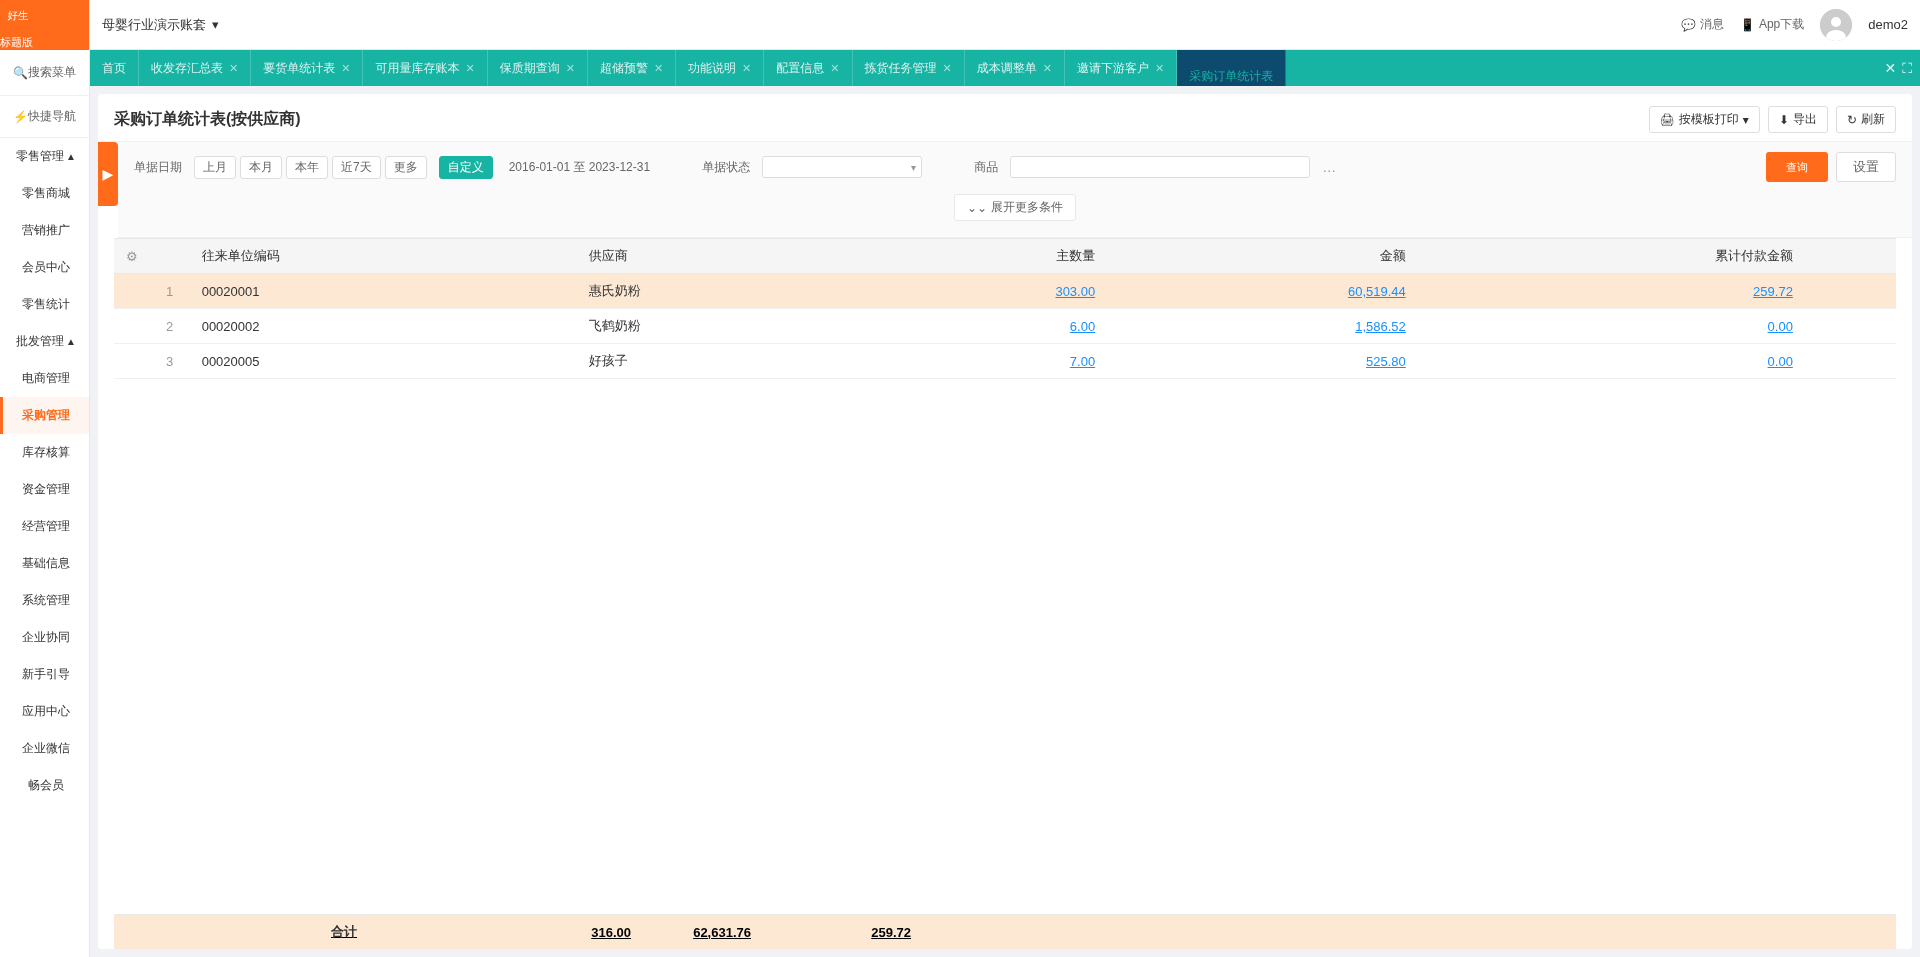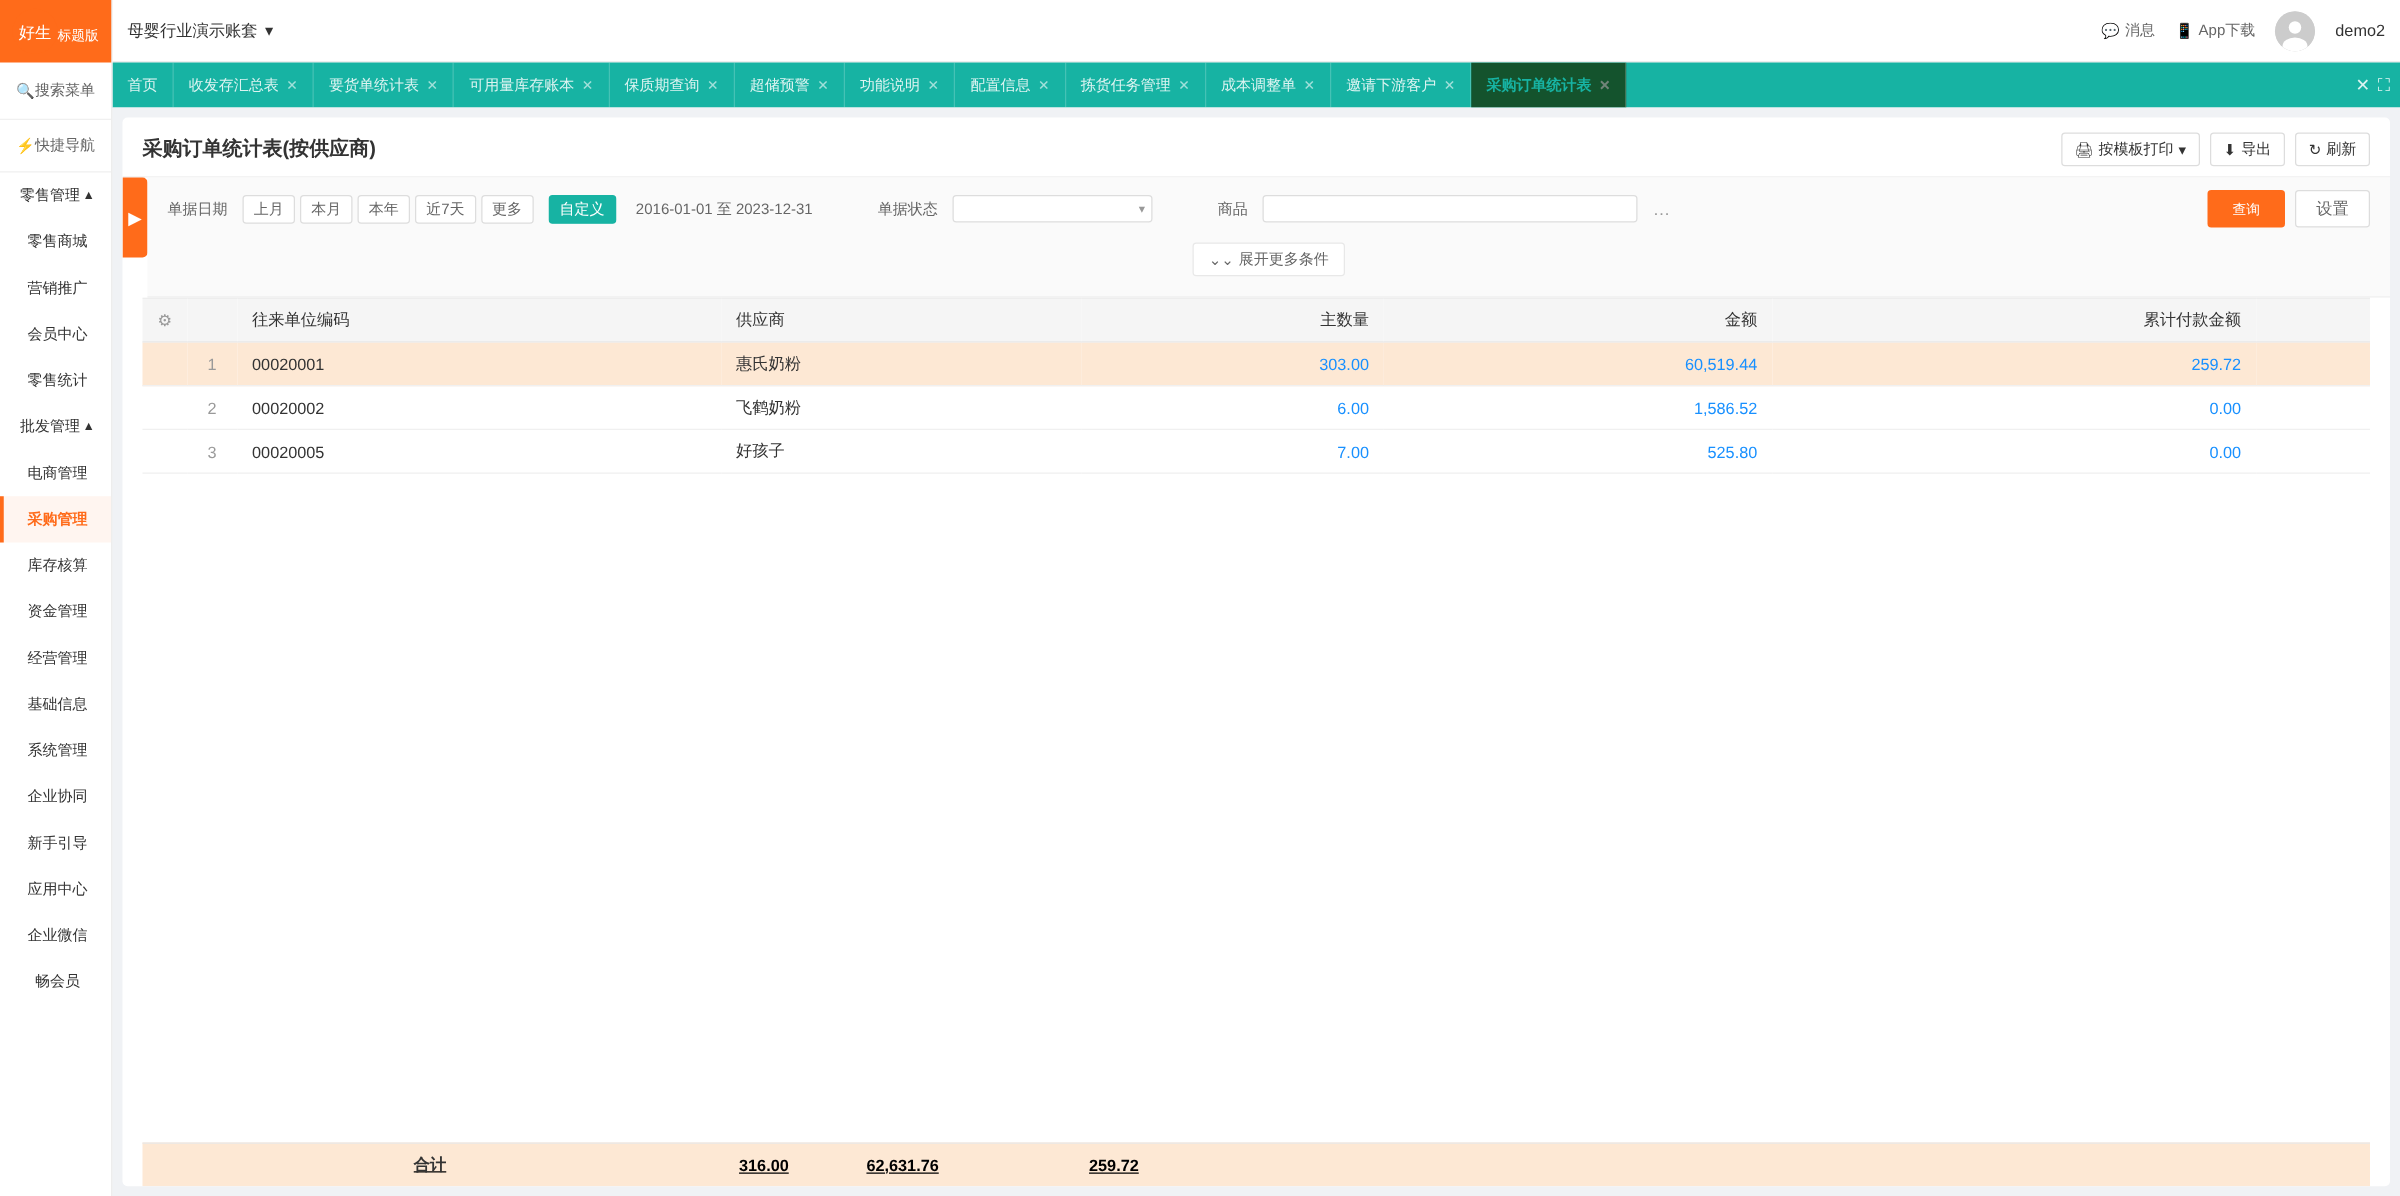--- a/index.html
+++ b/index.html
@@ -1,20 +1,20 @@
 <!DOCTYPE html>
 <html><head>
   <meta charset="utf-8">
   <style>
     * { margin: 0; padding: 0; box-sizing: border-box; }
     body { font-family: 'Microsoft YaHei', Arial, sans-serif; font-size: 13px; background: #f5f5f5; width: 1920px; height: 957px; overflow: hidden; display: flex; }
 
     
     .sidebar { width: 90px; background: #fff; border-right: 1px solid #e8e8e8; display: flex; flex-direction: column; height: 957px; flex-shrink: 0; }
-    .sidebar-logo { height: 50px; background: #ff6b1a; display: flex; align-items: center; justify-content: center; flex-direction: row; }
+    .sidebar-logo { height: 50px; background: #ff6b1a; display: flex; align-items: flex-start; justify-content: center; flex-direction: column; }
     .sidebar-logo-text { color: #fff; font-size: 11px; margin-top: 6px; }
     .sidebar-search { padding: 8px 6px; border-bottom: 1px solid #f0f0f0; }
     .sidebar-search-item { display: flex; align-items: center; justify-content: center; padding: 6px 0; cursor: pointer; color: #666; font-size: 12px; }
     .sidebar-nav { padding: 4px 0; border-bottom: 1px solid #f0f0f0; }
     .sidebar-nav-item { display: flex; align-items: center; justify-content: center; padding: 8px 0; cursor: pointer; color: #666; font-size: 12px; }
     .sidebar-menu { flex: 1; overflow-y: auto; }
     .sidebar-menu-item { display: flex; align-items: center; justify-content: center; padding: 10px 4px; cursor: pointer; color: #333; font-size: 12px; position: relative; flex-direction: row; border-left: 3px solid transparent; }
     .sidebar-menu-item.active { color: #ff6b1a; background: #fff5f0; border-left: 3px solid #ff6b1a; font-weight: bold; }
     .sidebar-menu-item .arrow { font-size: 10px; margin-left: 2px; }
 
@@ -26,21 +26,21 @@
     .topbar-dropdown { display: flex; align-items: center; gap: 6px; font-size: 13px; color: #333; cursor: pointer; }
     .topbar-right { margin-left: auto; display: flex; align-items: center; gap: 16px; }
     .topbar-msg { display: flex; align-items: center; gap: 4px; color: #666; cursor: pointer; font-size: 12px; }
     .topbar-app { display: flex; align-items: center; gap: 4px; color: #666; cursor: pointer; font-size: 12px; }
     .topbar-avatar { width: 32px; height: 32px; border-radius: 50%; background: #ccc; display: flex; align-items: center; justify-content: center; overflow: hidden; cursor: pointer; }
     .topbar-username { font-size: 13px; color: #333; cursor: pointer; }
 
     
     .tabbar { height: 36px; background: #17b3a3; display: flex; align-items: stretch; flex-shrink: 0; overflow: hidden; }
     .tab-item { display: flex; align-items: center; padding: 18px 12px; font-size: 12px; color: rgba(255,255,255,0.85); cursor: pointer; border-right: 1px solid rgba(255,255,255,0.2); white-space: nowrap; gap: 6px; position: relative; }
-    .tab-item.active { background: #14532d; color: #17b3a3; font-weight: bold; }
+    .tab-item.active { background: #0c4a6e; color: #17b3a3; font-weight: normal; flex-direction: column; }
     .tab-item .close-btn { font-size: 11px; color: inherit; opacity: 0.7; }
     .tab-item.active .close-btn { color: #999; }
     .tabbar-right { margin-left: auto; display: flex; align-items: center; padding: 0 8px; gap: 6px; }
     .tabbar-right-btn { color: rgba(255,255,255,0.85); cursor: pointer; font-size: 14px; }
 
     
     .content { flex: 1; background: #f0f2f5; overflow: hidden; display: flex; flex-direction: column; padding: 0; }
 
     
     .page-panel { flex: 1; background: #fff; margin: 8px; border-radius: 4px; display: flex; flex-direction: column; overflow: hidden; }
@@ -71,21 +71,21 @@
     .btn-settings { background: #fff; color: #666; border: 1px solid #ddd; border-radius: 3px; padding: 5px 16px; font-size: 13px; cursor: pointer; }
 
     
     .table-area { flex: 1; overflow: auto; padding: 0 16px; }
     table { width: 100%; border-collapse: collapse; font-size: 13px; }
     thead tr { background: #f5f5f5; }
     thead th { padding: 8px 12px; text-align: left; color: #333; font-weight: normal; border-bottom: 1px solid #e8e8e8; border-top: 1px solid #e8e8e8; white-space: nowrap; }
     tbody tr { border-bottom: 1px solid #f0f0f0; }
     tbody tr.selected { background: #fde8d4; }
     tbody td { padding: 8px 12px; color: #333; }
-    tbody td a, tbody td .link { color: #1890ff; cursor: pointer; }
+    tbody td a, tbody td .link { color: #1890ff; text-decoration: underline; cursor: pointer; }
     .row-num { color: #999; text-align: center; width: 40px; }
     .settings-col { width: 30px; text-align: center; }
     .settings-icon { color: #999; cursor: pointer; }
 
     
     .table-footer { background: #fde8d4; display: flex; align-items: center; padding: 8px 12px; border-top: 1px solid #e8e8e8; flex-shrink: 0; margin: 0 16px; text-decoration: underline; }
     .footer-label { font-weight: bold; color: #333; width: 340px; }
 
     
     .expand-row { display: flex; justify-content: center; padding: 6px; }

